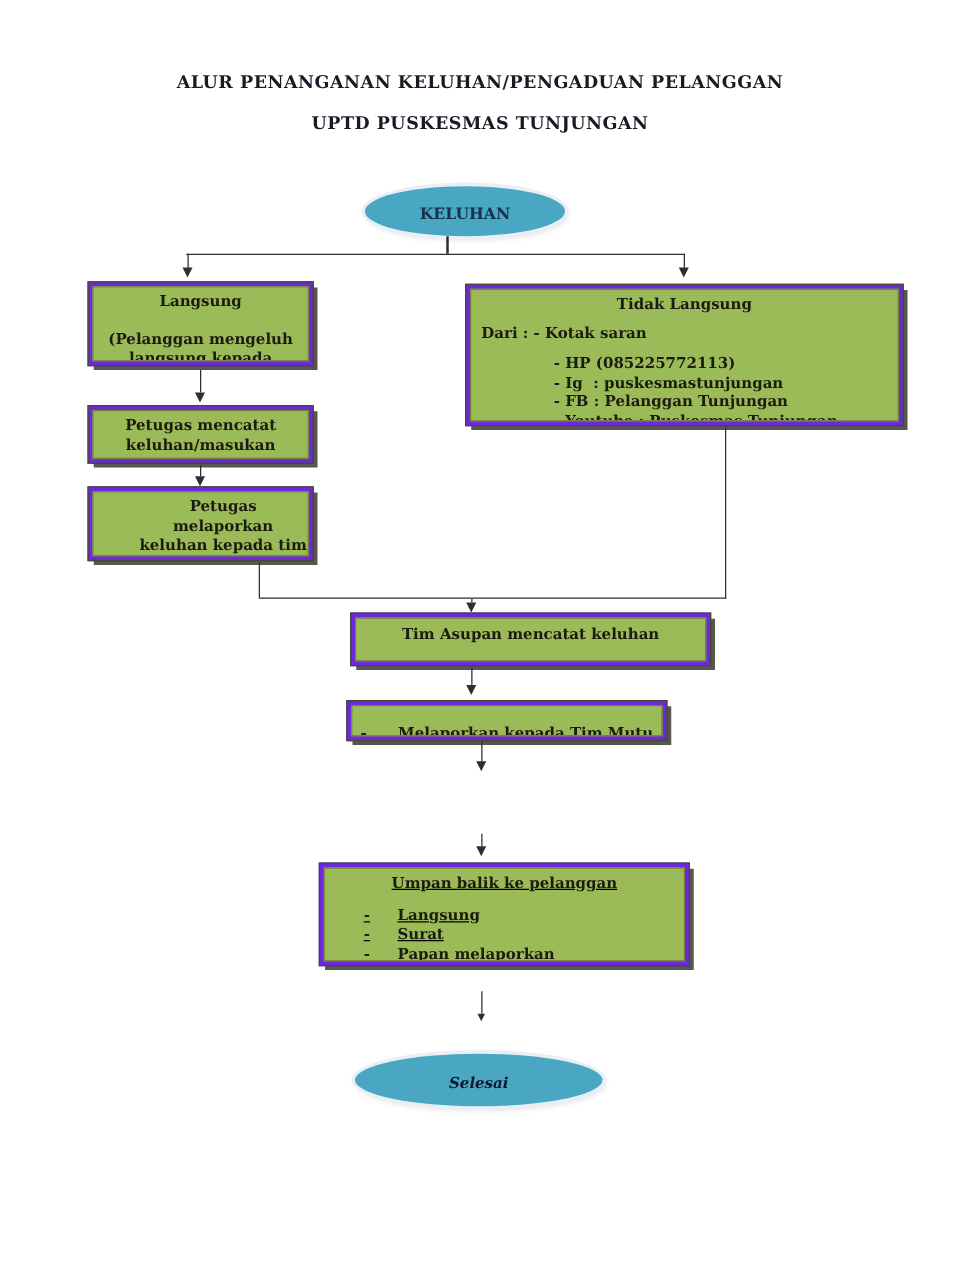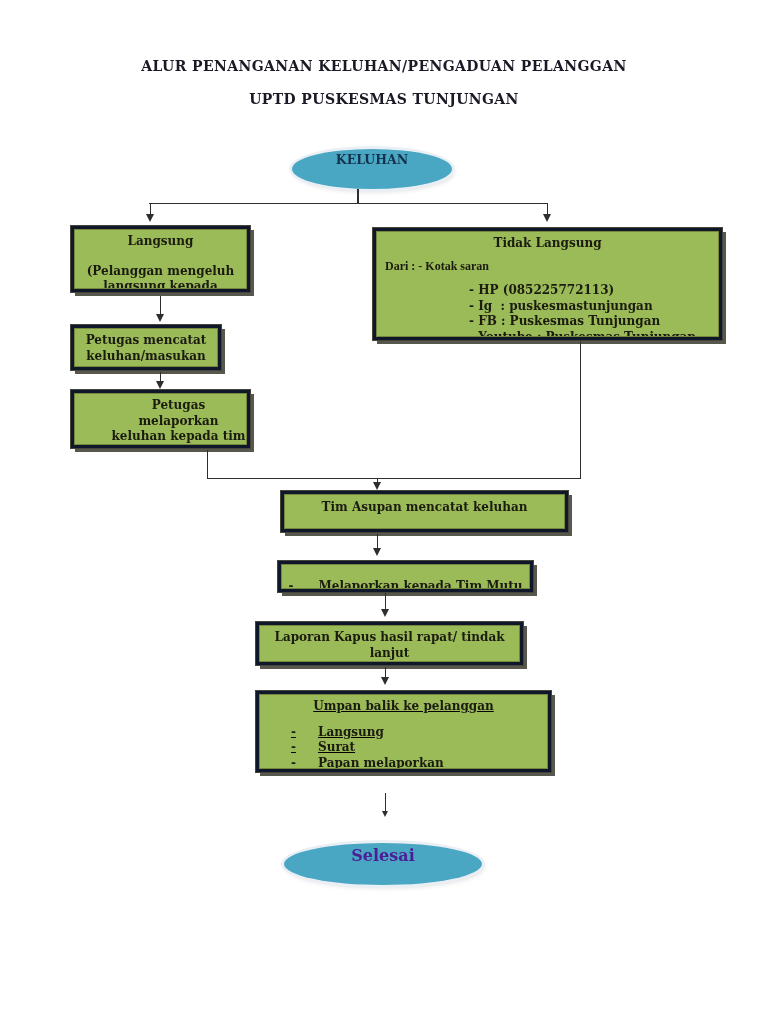--- a/index.html
+++ b/index.html
@@ -7,37 +7,37 @@
     position:relative;width:768px;height:1024px;background:#ffffff;
     font-family:"DejaVu Serif", serif;overflow:hidden;
   }
   .doc-title{
     position:absolute;left:0;width:768px;text-align:center;
     font-weight:bold;font-size:14px;letter-spacing:.4px;
     color:var(--title-color,#1a1a26);
   }
   
   .frame{
-    position:absolute;box-sizing:border-box;background:#0f172a;
+    position:absolute;box-sizing:border-box;background:#6d28d9;
     border:1.5px solid var(--frame-border,#45453c);
     padding:3px;
     box-shadow:4px 4px 0 -1px var(--shadow,#57574d);
   }
   .fill{
     box-sizing:border-box;width:100%;height:100%;overflow:hidden;
     background:var(--box-fill,#9bbb59);
     border:1px solid var(--box-border,#76873c);
     color:var(--text,#1b1b10);font-weight:bold;font-size:12px;line-height:15.5px;
   }
   .center{text-align:center;}
   .ellipse{
     position:absolute;box-sizing:border-box;border-radius:50%;
     background:var(--ellipse-fill,#4aa7c4);
     box-shadow:0 0 0 3px var(--ellipse-ring,#e9eff4),2px 3px 5px rgba(0,0,0,.13);
-    display:flex;justify-content:center;align-items:flex-start;
+    display:flex;justify-content:center;align-items:center;
     font-weight:bold;font-size:12.5px;color:#14324d;
   }
   .vl{position:absolute;width:1.5px;background:var(--connector,#2e2e2e);}
   .hl{position:absolute;height:1.5px;background:var(--connector,#2e2e2e);}
   .ah{position:absolute;width:0;height:0;
       border-left:4.5px solid transparent;border-right:4.5px solid transparent;
       border-top:8px solid var(--connector,#2e2e2e);}
   .ah-sm{position:absolute;width:0;height:0;
       border-left:3.5px solid transparent;border-right:3.5px solid transparent;
       border-top:6px solid var(--connector,#2e2e2e);}
@@ -69,34 +69,34 @@
   <div class="frame" style="left:70px;top:225px;width:181px;height:68px;">
     <div class="fill center" style="padding-top:4px;">
       <div>Langsung</div>
       <div style="margin-top:14px;">(Pelanggan mengeluh langsung kepada</div>
     </div>
   </div>
 
   <div class="frame" style="left:372px;top:227px;width:351px;height:114px;">
     <div class="fill" style="padding:4px 8px;">
       <div class="center">Tidak Langsung</div>
-      <div style="margin-top:7px;font-family:Liberation Serif, serif;">Dari : - Kotak saran</div>
-      <div style="margin-top:9px;margin-left:84px;">
+      <div style="margin-top:7px;">Dari : - Kotak saran</div>
+      <div style="margin-top:9px;margin-left:58px;">
         <div class="pre">- HP (085225772113)</div>
         <div class="pre">- Ig  : puskesmastunjungan</div>
-        <div class="pre">- FB : Puskesmas Tunjungan</div>
+        <div class="pre">- FB : Pelanggan Tunjungan</div>
         <div class="pre">- Youtube : Puskesmas Tunjungan</div>
       </div>
     </div>
   </div>
 
   <div class="vl" style="left:159.5px;top:296px;height:18px;"></div>
   <div class="ah" style="left:155.5px;top:314px;"></div>
 
-  <div class="frame" style="left:70px;top:324px;width:152px;height:47px;">
+  <div class="frame" style="left:70px;top:324px;width:181px;height:47px;">
     <div class="fill center" style="padding-top:4px;">
       <div>Petugas mencatat keluhan/masukan</div>
     </div>
   </div>
 
   <div class="vl" style="left:159.5px;top:372px;height:9px;"></div>
   <div class="ah" style="left:155.5px;top:381px;"></div>
 
   <div class="frame" style="left:70px;top:389px;width:181px;height:60px;">
     <div class="fill center" style="padding-top:4px;padding-left:36px;">
@@ -122,25 +122,20 @@
   <div class="frame" style="left:277px;top:560px;width:257px;height:33px;">
     <div class="fill center" style="padding-top:14px;">
       <div class="pre">-      Melaporkan kepada Tim Mutu</div>
       <div>rapat Tim untuk tindak</div>
     </div>
   </div>
 
   <div class="vl" style="left:384.5px;top:593px;height:16px;"></div>
   <div class="ah" style="left:380.5px;top:609px;"></div>
 
-  <div class="frame" style="left:255px;top:621px;width:269px;height:45px;">
-    <div class="fill center" style="padding-top:4px;">
-      <div>Laporan Kapus hasil rapat/ tindak lanjut</div>
-    </div>
-  </div>
 
   <div class="vl" style="left:384.5px;top:667px;height:10px;"></div>
   <div class="ah" style="left:380.5px;top:677px;"></div>
 
   <div class="frame" style="left:255px;top:690px;width:297px;height:83px;text-decoration:underline;">
     <div class="fill" style="padding:4px 8px;">
       <div class="center">Umpan balik ke pelanggan</div>
       <div style="margin-top:10px;">
         <div class="li">
           <span class="dash">-</span>
@@ -154,17 +149,17 @@
           <span class="dash">-</span>
           <span class="lbl">Papan melaporkan</span>
         </div>
       </div>
     </div>
   </div>
 
   <div class="vl thin" style="left:384.5px;top:793px;height:18px;"></div>
   <div class="ah-sm" style="left:381.5px;top:811px;"></div>
 
-  <div class="ellipse" style="left:284px;top:843px;width:198px;height:42px;padding-top:3px;font-size:16px;color:#4c1d95;">
+  <div class="ellipse" style="left:284px;top:843px;width:198px;height:42px;padding-top:3px;font-size:12px;color:#0f172a;font-style:italic;">
     <span>Selesai</span>
   </div>
 
 </div>
 
 </body></html>

